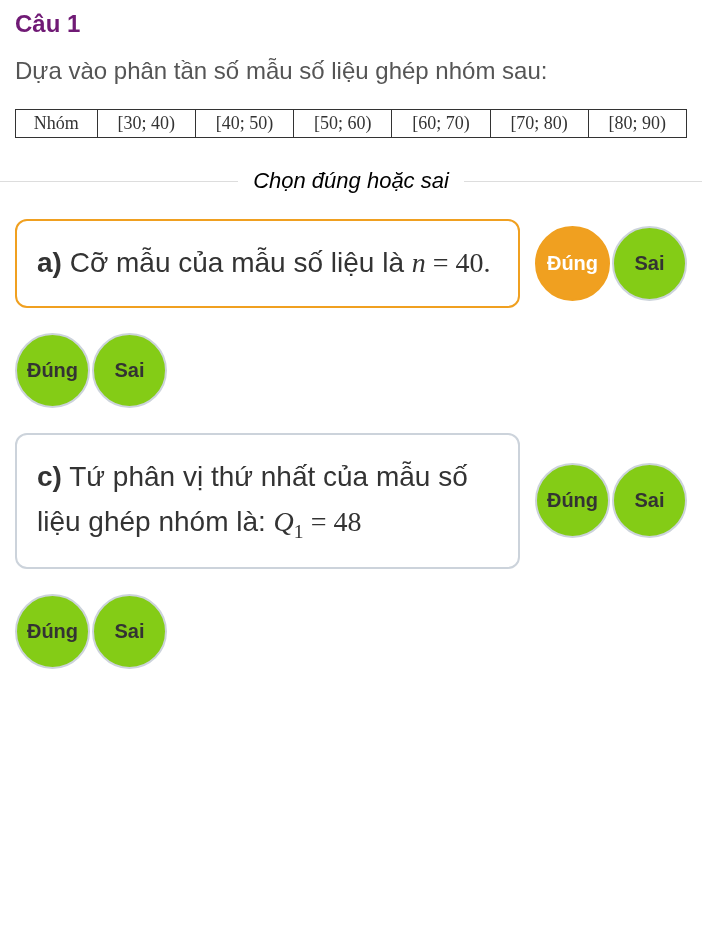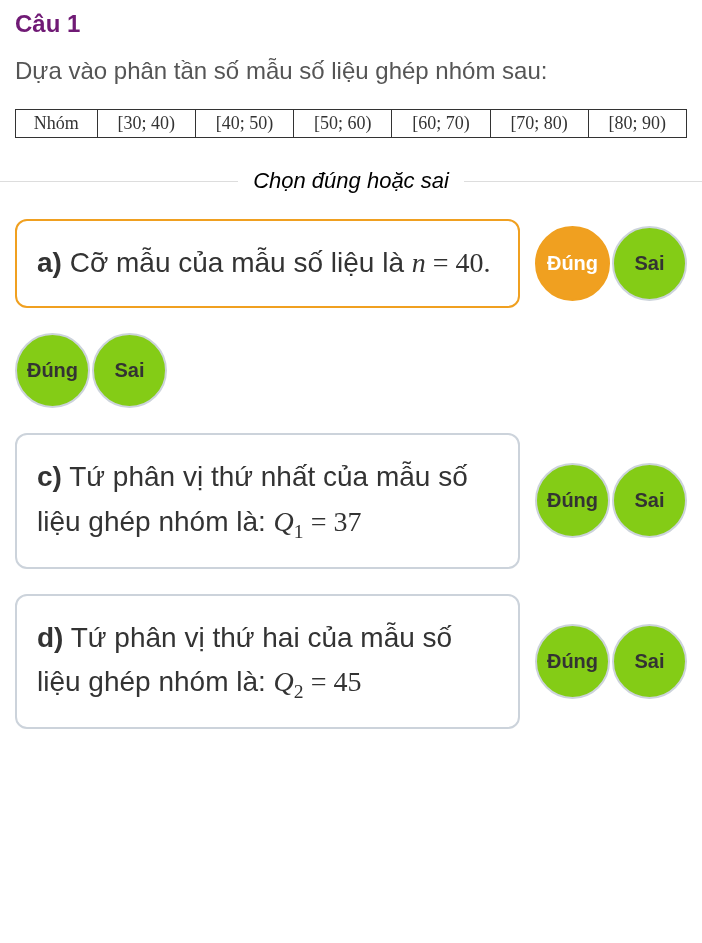--- a/index.html
+++ b/index.html
@@ -148,29 +148,26 @@
 
 <div class="answer-row">
   <div class="btn-group">
     <div class="btn">Đúng</div>
     <div class="btn">Sai</div>
   </div>
 </div>
 
 <div class="answer-row">
   <div class="answer-box">
-    <span class="answer-label">c)</span><span> Tứ phân vị thứ nhất của mẫu số liệu ghép nhóm là: </span><span class="math-var"><span>Q</span><span class="math-sub">1</span></span><span class="math-eq"> = 37</span>
+    <span class="answer-label">c)</span><span> Tứ phân vị thứ nhất của mẫu số liệu ghép nhóm là: </span><span class="math-var"><span>Q</span><span class="math-sub">1</span></span><span class="math-eq"> = 48</span>
   </div>
   <div class="btn-group">
     <div class="btn">Đúng</div>
     <div class="btn">Sai</div>
   </div>
 </div>
 
 <div class="answer-row">
-  <div class="answer-box">
-    <span class="answer-label">d)</span><span> Tứ phân vị thứ hai của mẫu số liệu ghép nhóm là: </span><span class="math-var"><span>Q</span><span class="math-sub">2</span></span><span class="math-eq"> = 45</span>
-  </div>
   <div class="btn-group">
     <div class="btn">Đúng</div>
     <div class="btn">Sai</div>
   </div>
 </div>
 
 </body></html>

